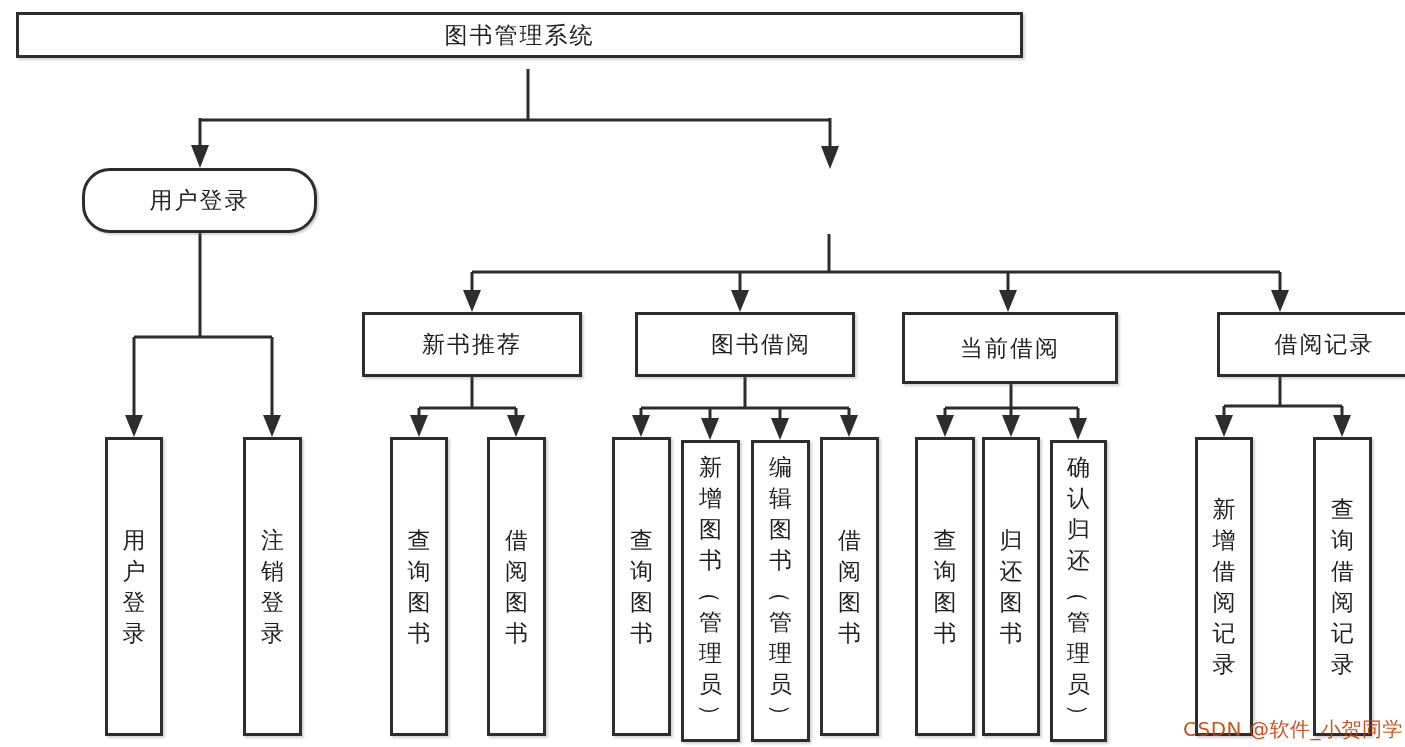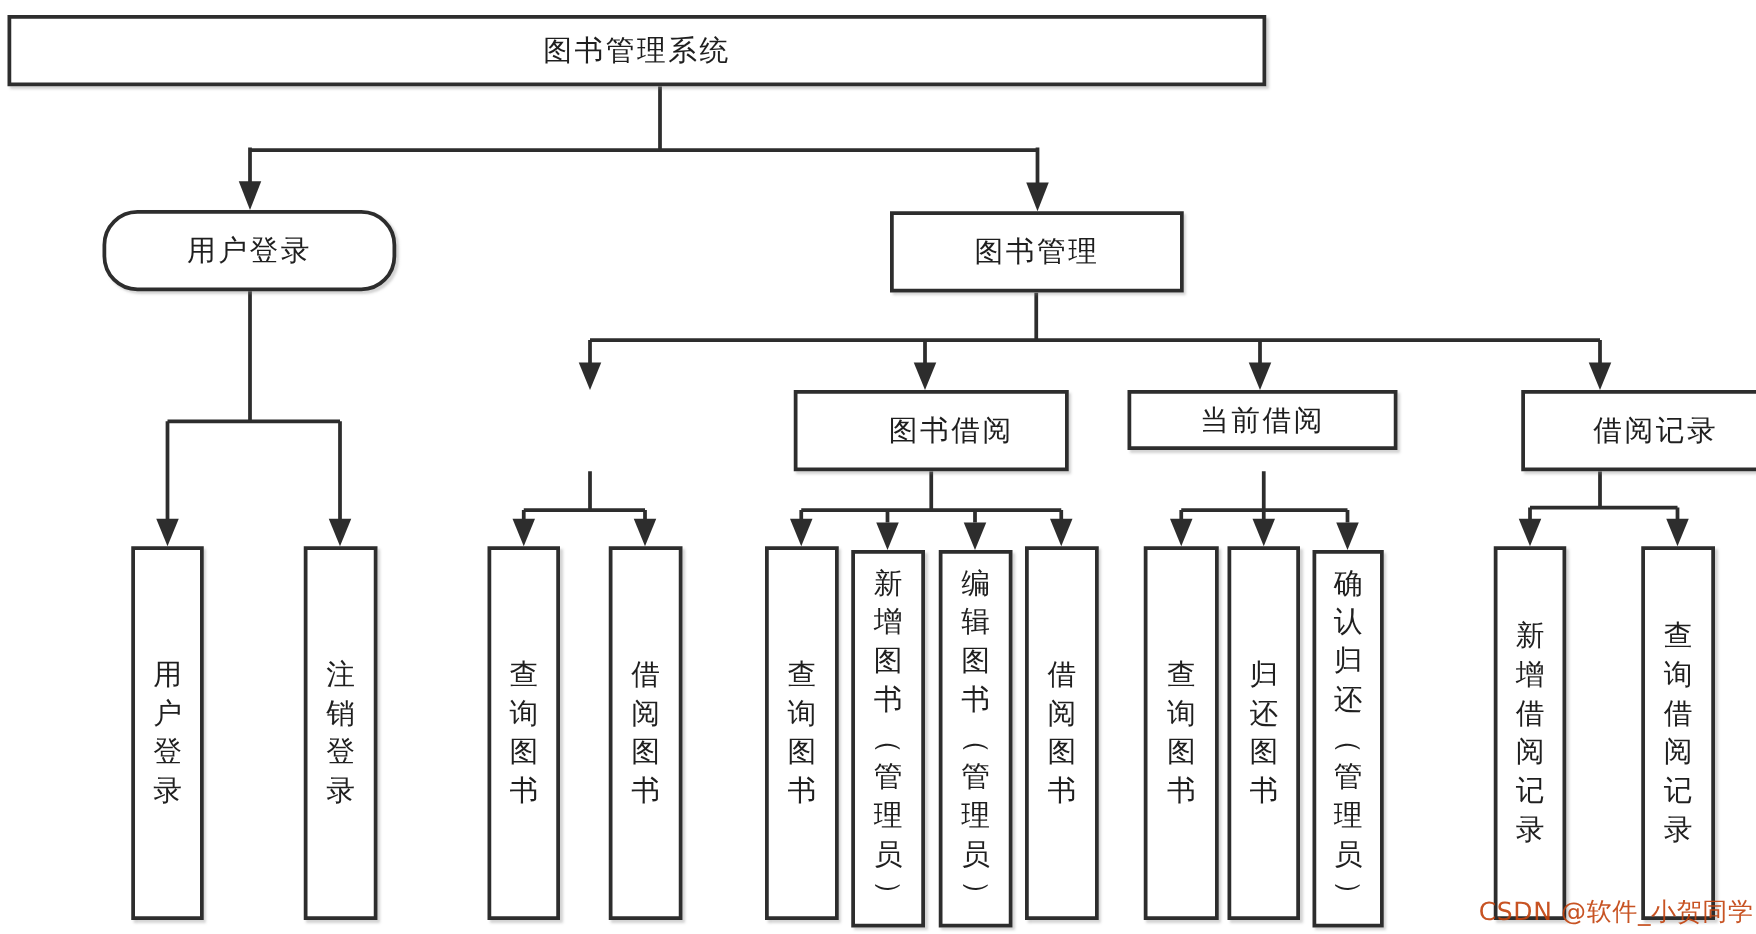--- a/index.html
+++ b/index.html
@@ -93,35 +93,35 @@
         <line x1="1280" y1="377" x2="1280" y2="407" fill="none"></line>
         <line x1="1224" y1="406" x2="1342" y2="406" fill="none"></line>
         <line x1="1224" y1="406" x2="1224" y2="416" fill="none"></line>
         <line x1="1342" y1="406" x2="1342" y2="416" fill="none"></line>
         <polygon points="1215,415 1233,415 1224,437" stroke="none"></polygon>
         <polygon points="1333,415 1351,415 1342,437" stroke="none"></polygon>
       </g>
     </g>
   </svg>
 
-  <div class="node" style="left:6px;top:12px;width:1007px;height:57px;">
+  <div class="node" style="left:16px;top:12px;width:1007px;height:46px;">
     <span class="hlabel">图书管理系统</span>
   </div>
 
   <div class="node" style="left:82px;top:168px;width:235px;height:65px;border-radius:28px;">
     <span class="hlabel">用户登录</span>
   </div>
-  <div class="node" style="left:712px;top:169px;width:235px;height:65px;">
-    <span class="hlabel">图书管理</span>
-  </div>
-
+
+  <div class="node" style="left:362px;top:312px;width:220px;height:65px;">
+    <span class="hlabel">新书推荐</span>
+  </div>
   <div class="node" style="left:635px;top:312px;width:220px;height:65px;padding-left:32px;">
     <span class="hlabel">图书借阅</span>
   </div>
-  <div class="node" style="left:902px;top:312px;width:216px;height:48px;text-align:right;">
+  <div class="node" style="left:902px;top:312px;width:216px;height:72px;text-align:right;">
     <span class="hlabel">当前借阅</span>
   </div>
   <div class="node" style="left:1172px;top:312px;width:215px;height:65px;margin-left:45px;">
     <span class="hlabel">借阅记录</span>
   </div>
 
   <div class="node leaf" style="left:105px;top:437px;width:58px;height:299px;">
     <span class="vtext">
         <span class="vchar">用</span>
         <span class="vchar">户</span>

